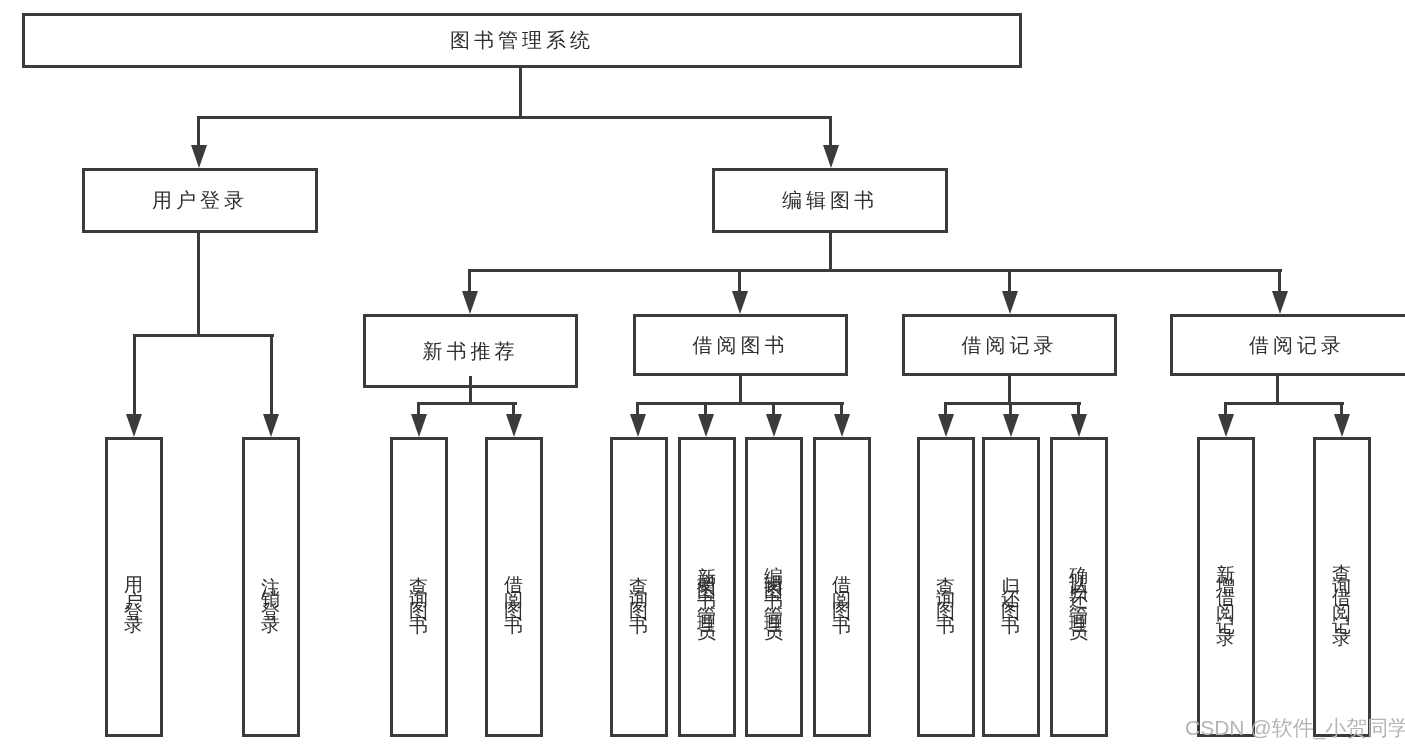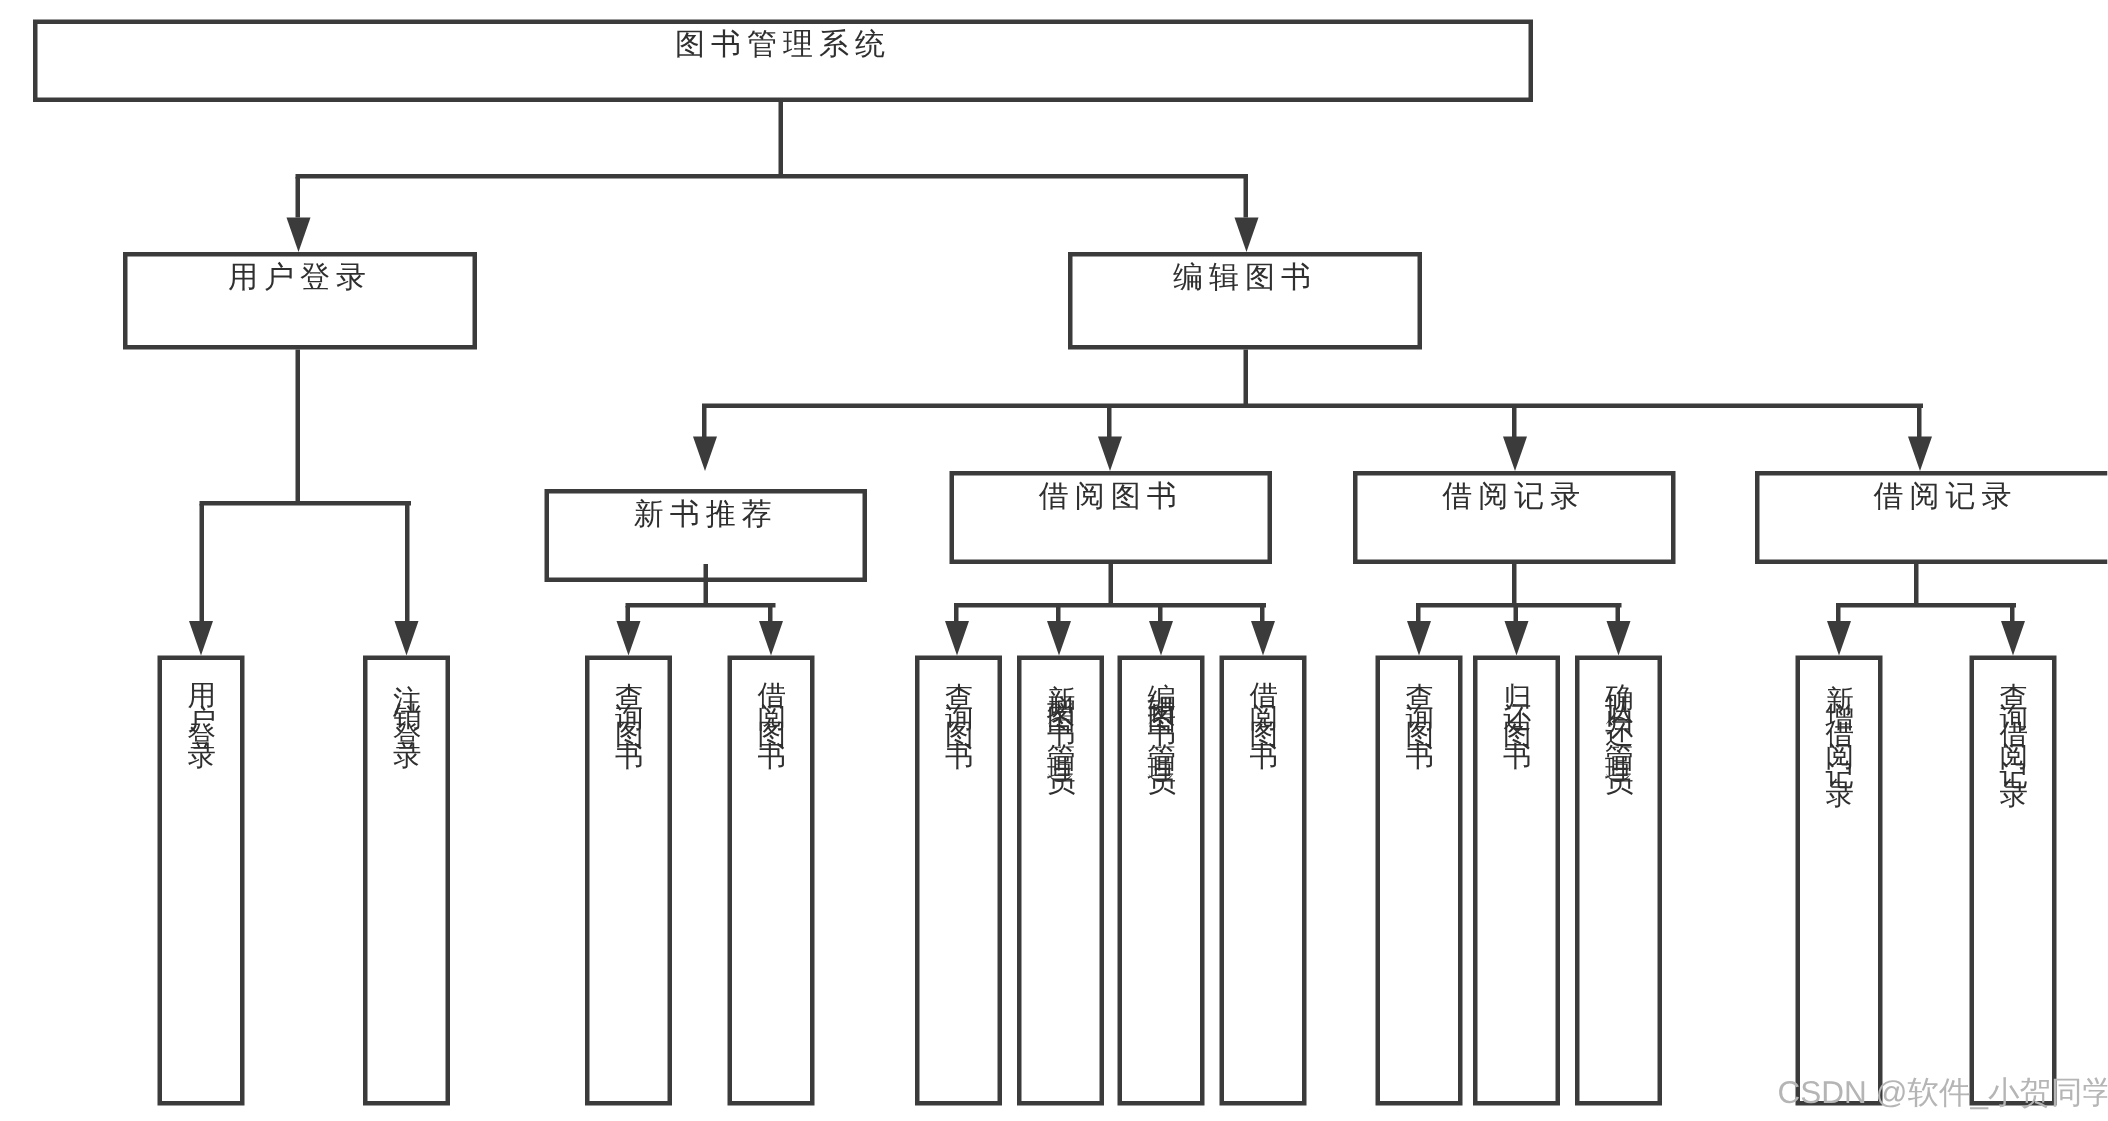--- a/index.html
+++ b/index.html
@@ -16,20 +16,21 @@
     width:1405px;
     height:747px;
     background:var(--bg);
     overflow:hidden;
   }
   .box{
     position:absolute;
     border:3px solid var(--line);
     background:var(--bg);
     display:flex;
+    align-items:center;
     justify-content:center;
     color:var(--text);
   }
   .hbox .lbl{
     font-size:20px;
     letter-spacing:4px;
     white-space:nowrap;
     color:var(--text);
   }
   .vbox .vlbl{
@@ -70,21 +71,21 @@
     <span class="lbl">图书管理系统</span>
   </div>
 
   <div class="box hbox" style="left:82px;top:168px;width:236px;height:65px">
     <span class="lbl">用户登录</span>
   </div>
   <div class="box hbox" style="left:712px;top:168px;width:236px;height:65px">
     <span class="lbl">编辑图书</span>
   </div>
 
-  <div class="box hbox" style="left:363px;top:326px;width:215px;height:62px">
+  <div class="box hbox" style="left:363px;top:314px;width:215px;height:74px">
     <span class="lbl">新书推荐</span>
   </div>
   <div class="box hbox" style="left:633px;top:314px;width:215px;height:62px">
     <span class="lbl">借阅图书</span>
   </div>
   <div class="box hbox" style="left:902px;top:314px;width:215px;height:62px">
     <span class="lbl">借阅记录</span>
   </div>
   <div class="box hbox" style="left:1170px;top:314px;width:254px;height:62px">
     <span class="lbl">借阅记录</span>

